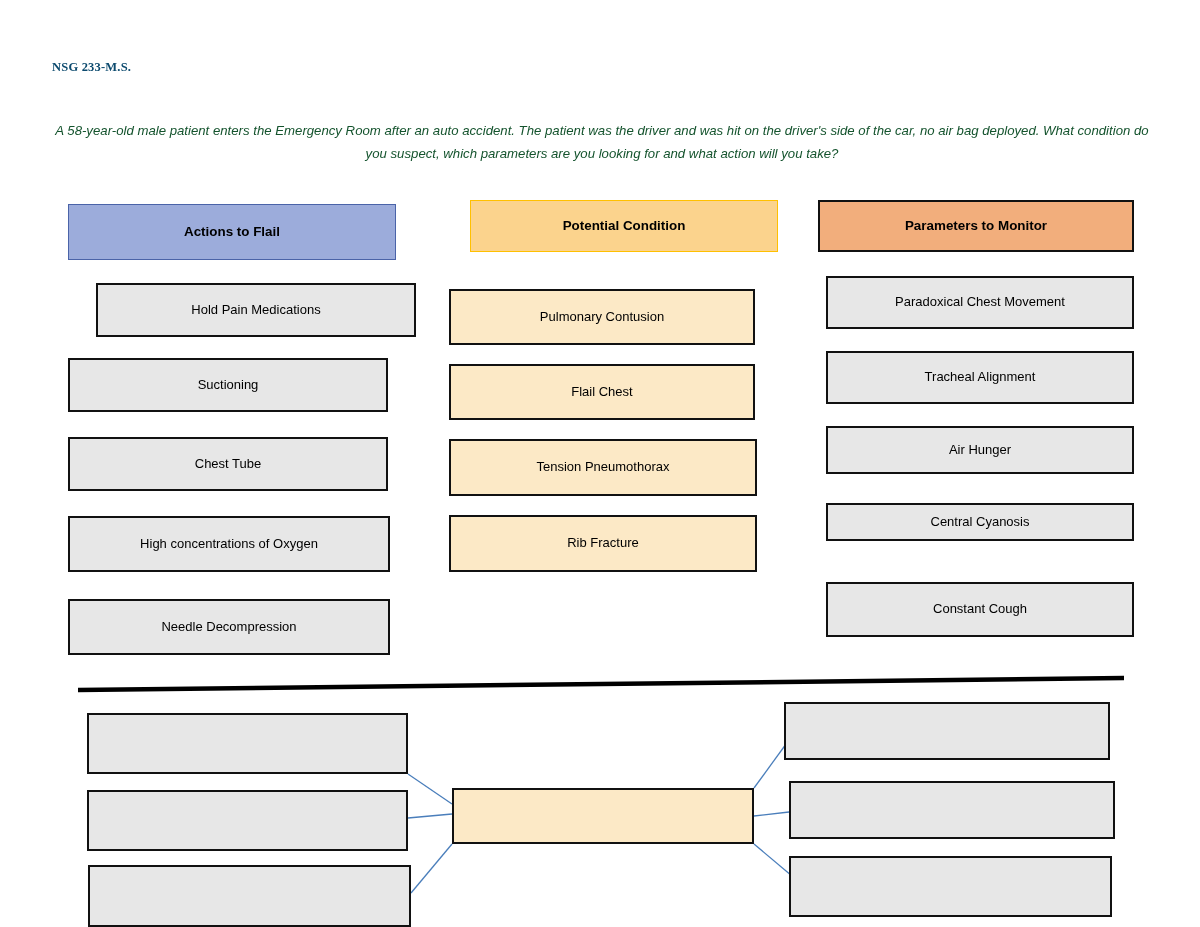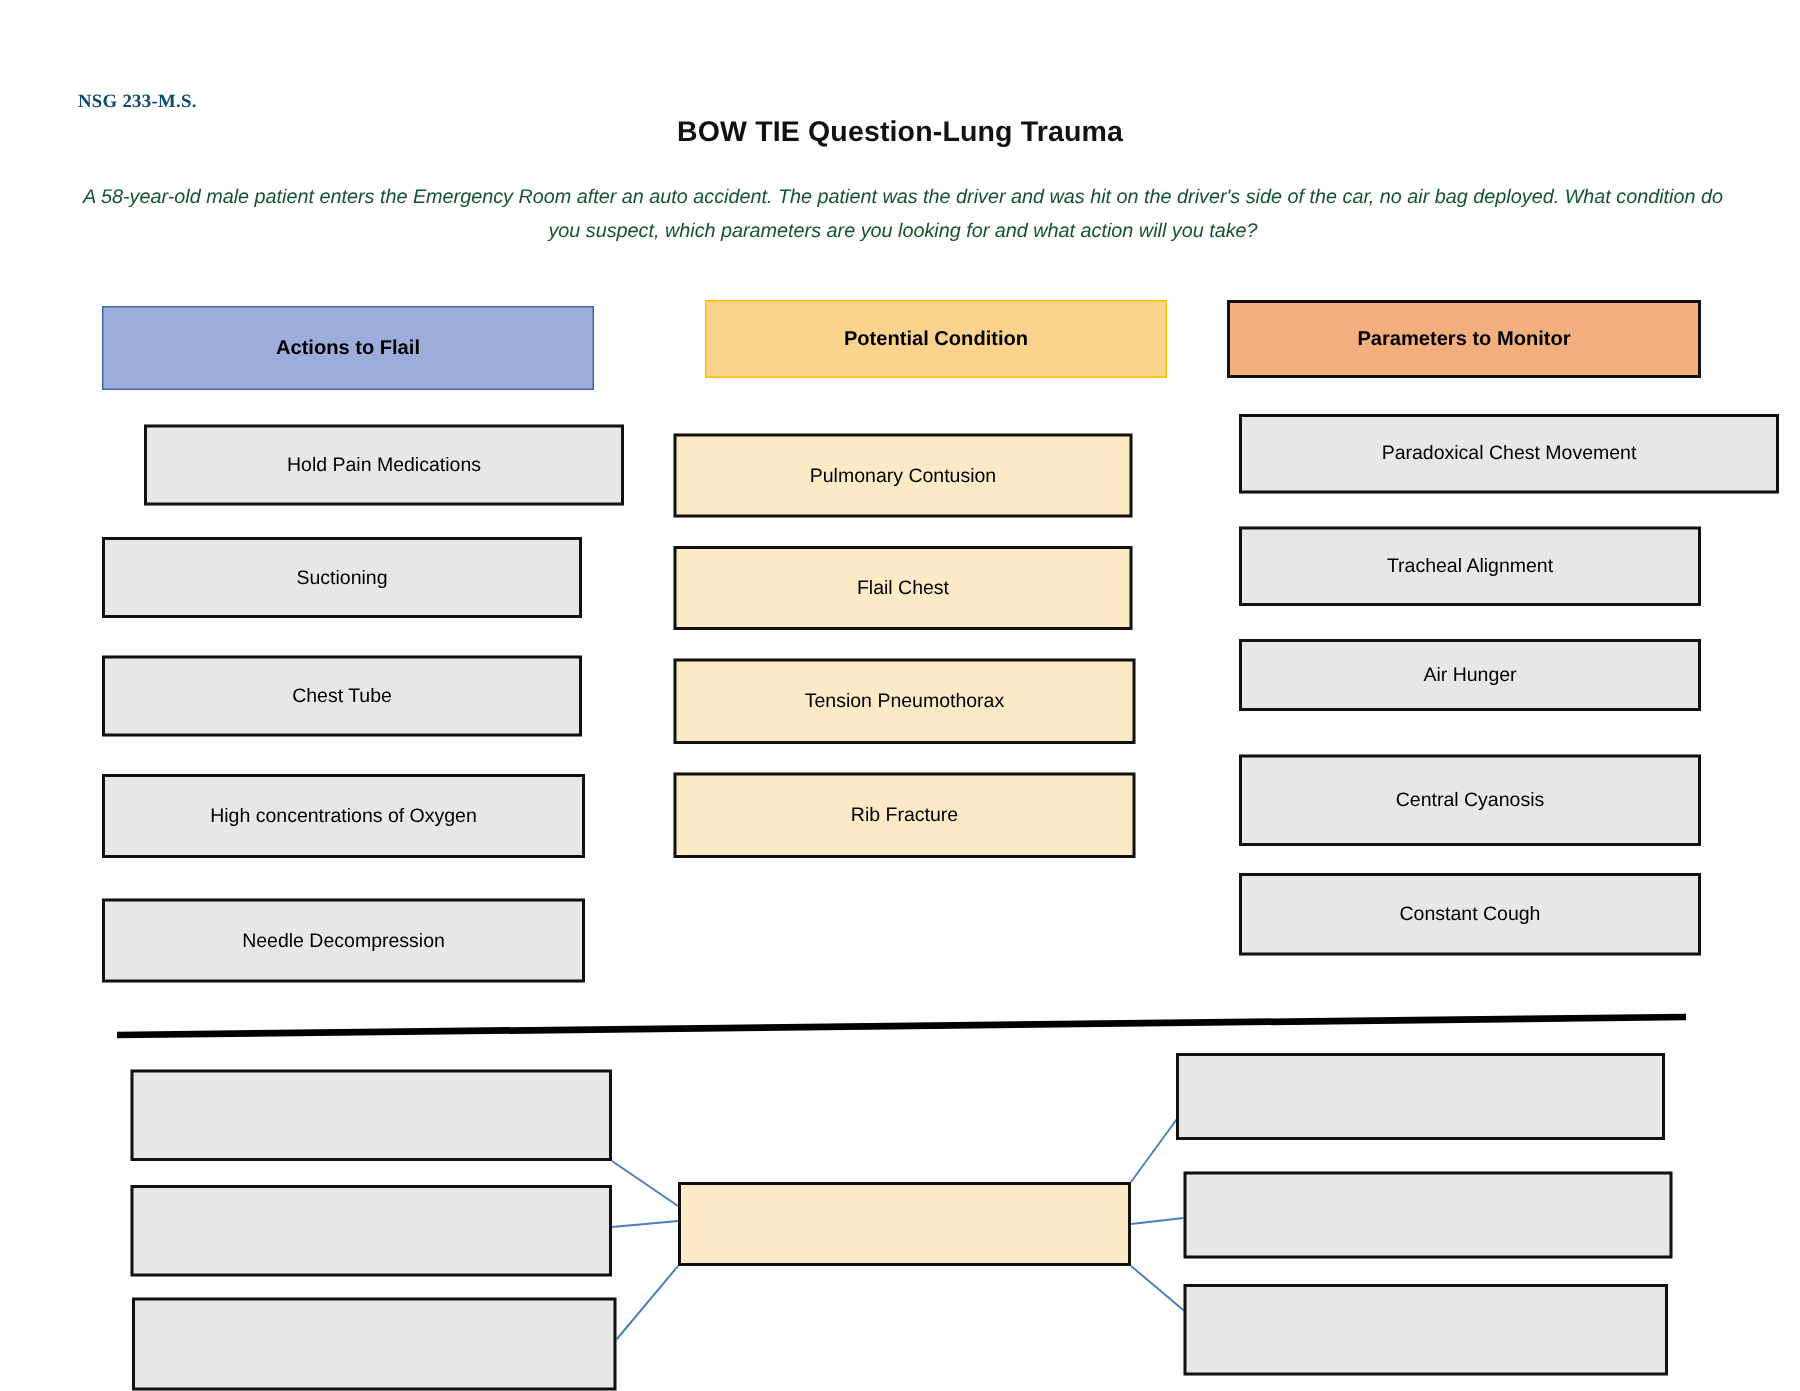--- a/index.html
+++ b/index.html
@@ -126,24 +126,24 @@
   .a3 { position: absolute; left: 0; top: 320px; width: 322px; height: 56px; }
   .a4 { position: absolute; left: 0; top: 403px; width: 322px; height: 56px; }
 
   .col-condition .hdr-condition { position: absolute; left: 0; top: 4px; width: 308px; }
   .c0 { position: absolute; left: 0; top: 93px;  width: 306px; height: 56px; }
   .c1 { position: absolute; left: 0; top: 168px; width: 306px; height: 56px; }
   .c2 { position: absolute; left: 0; top: 243px; width: 308px; height: 57px; }
   .c3 { position: absolute; left: 0; top: 319px; width: 308px; height: 57px; }
 
   .col-parameters .hdr-parameters { position: absolute; left: 0; top: 4px; width: 316px; }
-  .p0 { position: absolute; left: 8px; top: 80px;  width: 360px; height: 53px; }
+  .p0 { position: absolute; left: 8px; top: 80px;  width: 308px; height: 53px; }
   .p1 { position: absolute; left: 8px; top: 155px; width: 308px; height: 53px; }
   .p2 { position: absolute; left: 8px; top: 230px; width: 308px; height: 48px; }
-  .p3 { position: absolute; left: 8px; top: 307px; width: 308px; height: 61px; }
+  .p3 { position: absolute; left: 8px; top: 307px; width: 308px; height: 38px; }
   .p4 { position: absolute; left: 8px; top: 386px; width: 308px; height: 55px; }
 
   
   .divider-wrap {
     position: absolute;
     left: 0;
     top: 660px;
     width: 1200px;
     height: 40px;
   }
@@ -181,21 +181,20 @@
   .btR2 { left: 789px; top: 168px; width: 323px; height: 61px; }
   .btC  { left: 452px; top: 100px; width: 302px; height: 56px; }
 </style>
 </head>
 <body>
 
 <div class="page">
 
   <div class="course-code">NSG 233-M.S.</div>
 
-  <div class="doc-title">BOW TIE Question-Lung Trauma</div>
 
   <div class="scenario">A 58-year-old male patient enters the Emergency Room after an auto accident. The patient was the driver and was hit on the driver's side of the car, no air bag deployed. What condition do you suspect, which parameters are you looking for and what action will you take?</div>
 
   <div class="columns">
 
     <div class="col col-actions">
       <div class="box hdr hdr-actions">Actions to Flail</div>
       <div class="box item-grey a0">Hold Pain Medications</div>
       <div class="box item-grey a1">Suctioning</div>
       <div class="box item-grey a2">Chest Tube</div>

